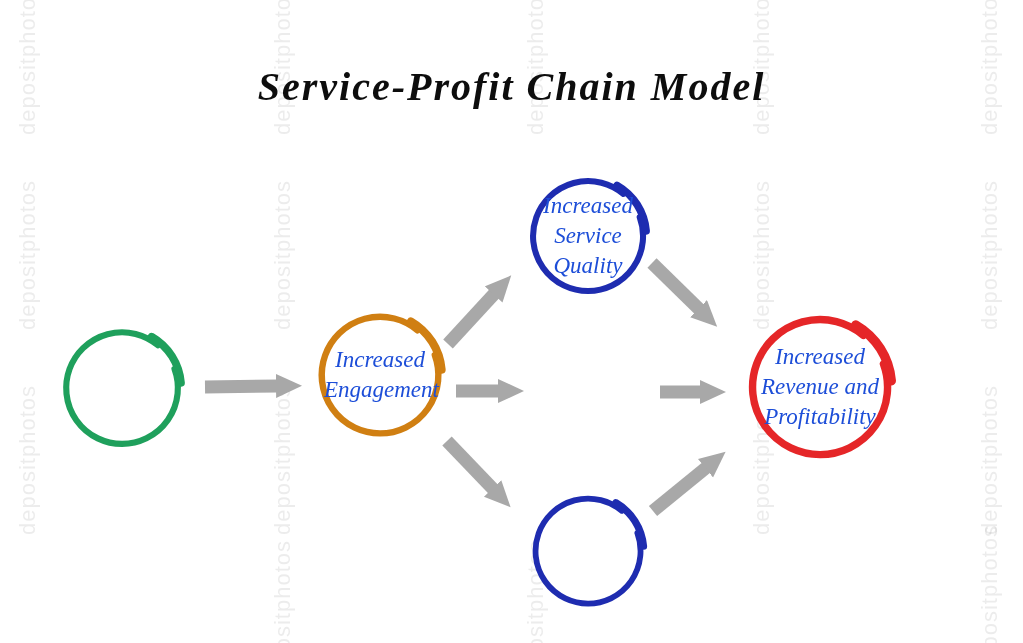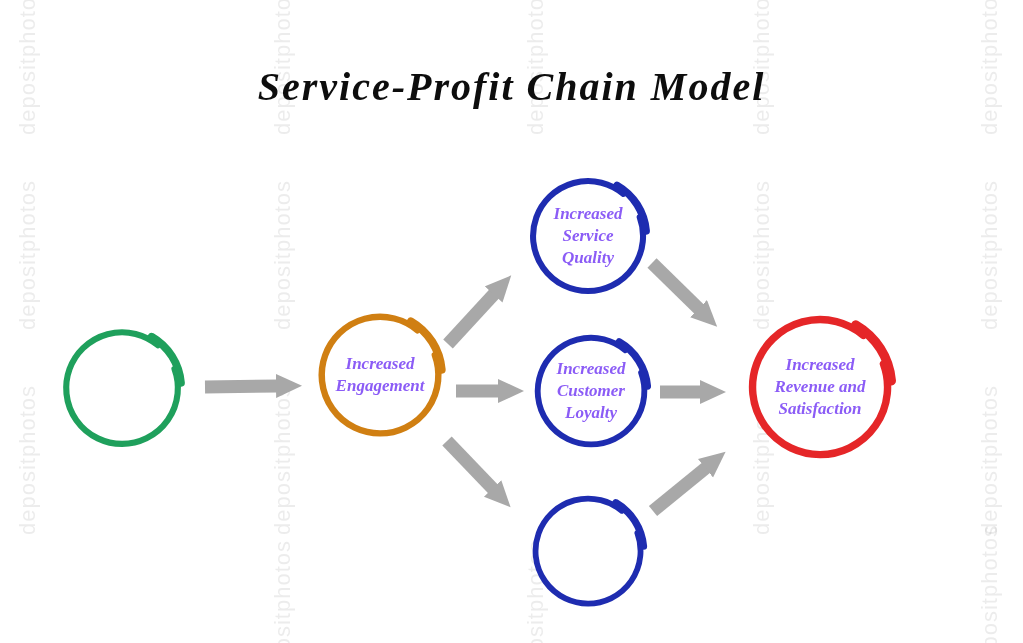--- a/index.html
+++ b/index.html
@@ -16,22 +16,22 @@
          font-style:italic;font-weight:bold;font-size:40px;letter-spacing:2px;
          color:#0d0d0d;margin-top:11px;}
 
   
   .arrows{position:absolute;left:0;top:0;width:1023px;height:643px;}
   .arrow-shaft{stroke:#a8a8a8;stroke-width:13;fill:none;}
 
   
   .node{position:absolute;display:flex;align-items:center;justify-content:center;}
   .node svg{position:absolute;left:0;top:0;width:100%;height:100%;}
-  .node-label{position:relative;z-index:2;font-weight:bold;font-style:italic;
-              font-size:17px;line-height:1.3;text-align:center;max-width:80%;color:#8b5cf6;}
+  .node-label{position:relative;z-index:2;font-weight:normal;font-style:italic;
+              font-size:23px;line-height:1.3;text-align:center;max-width:80%;color:#1d4ed8;}
   .ring{fill:none;stroke-width:5.5;stroke-linecap:round;}
   .ring-fill{fill:#ffffff;stroke:none;}
   .tail{fill:none;stroke-width:7;stroke-linecap:round;}
 </style>
 </head>
 <body>
 
 <div class="stage">
 
   <span class="wm" style="left:28px;top:60px">depositphotos</span>
@@ -87,39 +87,31 @@
 
   <div class="node" style="left:522px;top:170px;width:132px;height:132px">
     <svg viewBox="0 0 120 120">
       <circle class="ring-fill" cx="60" cy="60" r="50"></circle>
       <path class="ring" d="M 92.1 21.7 A 50 50 0 1 0 107.0 42.9" stroke="#1e2cb0"></path>
       <path class="tail" d="M 86.5 14.1 A 53 53 0 0 1 112.8 55.4" stroke="#1e2cb0"></path>
     </svg>
     <span class="node-label">Increased Service Quality</span>
   </div>
 
-  <div class="node" style="left:527px;top:327px;width:128px;height:128px">
-    <svg viewBox="0 0 120 120">
-      <circle class="ring-fill" cx="60" cy="60" r="50"></circle>
-      <path class="ring" d="M 92.1 21.7 A 50 50 0 1 0 107.0 42.9" stroke="#1e2cb0"></path>
-      <path class="tail" d="M 86.5 14.1 A 53 53 0 0 1 112.8 55.4" stroke="#1e2cb0"></path>
-    </svg>
-    <span class="node-label">Increased Customer Loyalty</span>
-  </div>
 
   <div class="node" style="left:525px;top:488px;width:126px;height:126px">
     <svg viewBox="0 0 120 120">
       <circle class="ring-fill" cx="60" cy="60" r="50"></circle>
       <path class="ring" d="M 92.1 21.7 A 50 50 0 1 0 107.0 42.9" stroke="#1e2cb0"></path>
       <path class="tail" d="M 86.5 14.1 A 53 53 0 0 1 112.8 55.4" stroke="#1e2cb0"></path>
     </svg>
   </div>
 
   <div class="node" style="left:739px;top:306px;width:162px;height:162px">
     <svg viewBox="0 0 120 120">
       <circle class="ring-fill" cx="60" cy="60" r="50"></circle>
       <path class="ring" d="M 92.1 21.7 A 50 50 0 1 0 107.0 42.9" stroke="#e52628"></path>
       <path class="tail" d="M 86.5 14.1 A 53 53 0 0 1 112.8 55.4" stroke="#e52628"></path>
     </svg>
-    <span class="node-label">Increased Revenue and Satisfaction</span>
+    <span class="node-label">Increased Revenue and Profitability</span>
   </div>
 
 </div>
 
 </body></html>

